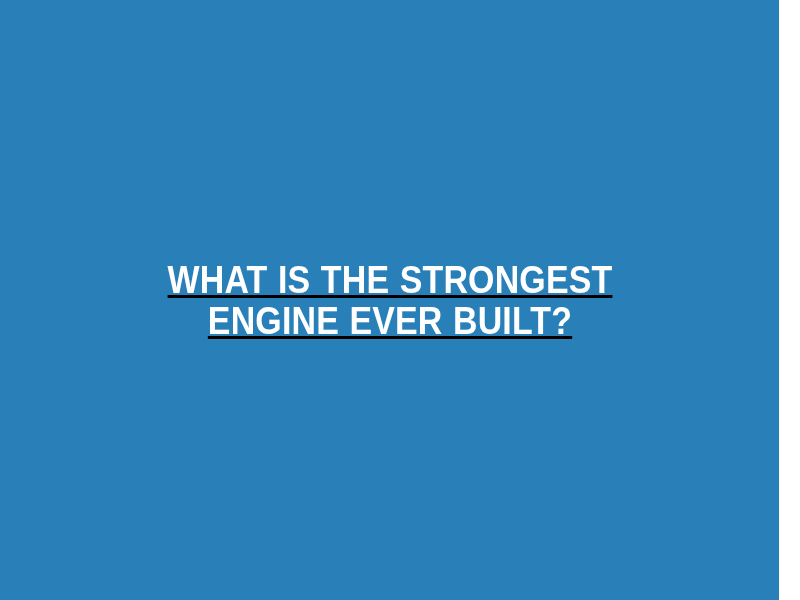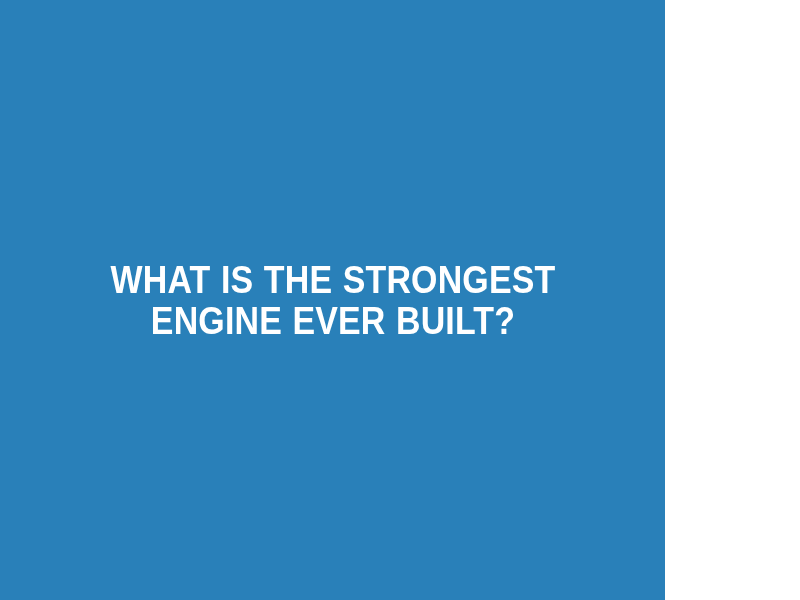--- a/index.html
+++ b/index.html
@@ -10,27 +10,28 @@
 
   body {
     width: 800px;
     height: 600px;
     overflow: hidden;
     font-family: "Liberation Sans", "DejaVu Sans", sans-serif;
   }
 
   #banner {
     position: relative;
-    width: 665px;
+    width: 779px;
     height: 600px;
     background-color: #2980b9;
     display: flex;
     align-items: center;
     justify-content: flex-end;
     box-sizing: border-box;
+    text-decoration: underline;
   }
 
   #title-block {
     width: 660px;
     margin: 0 auto;
     text-align: center;
     padding: 0;
   }
 
   #banner-title {

